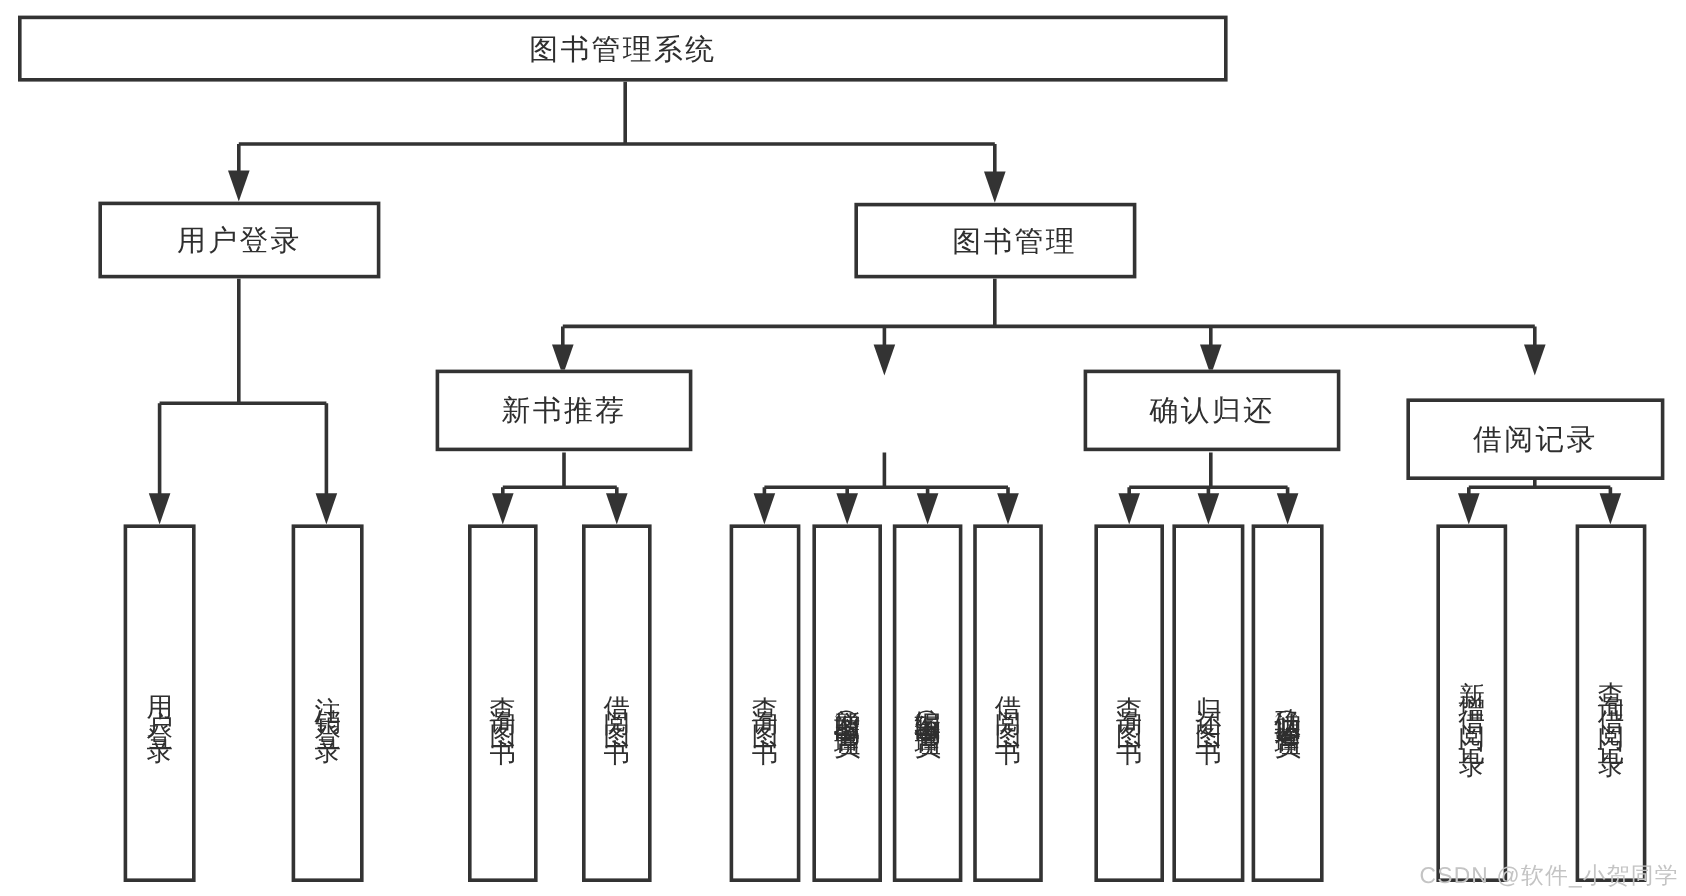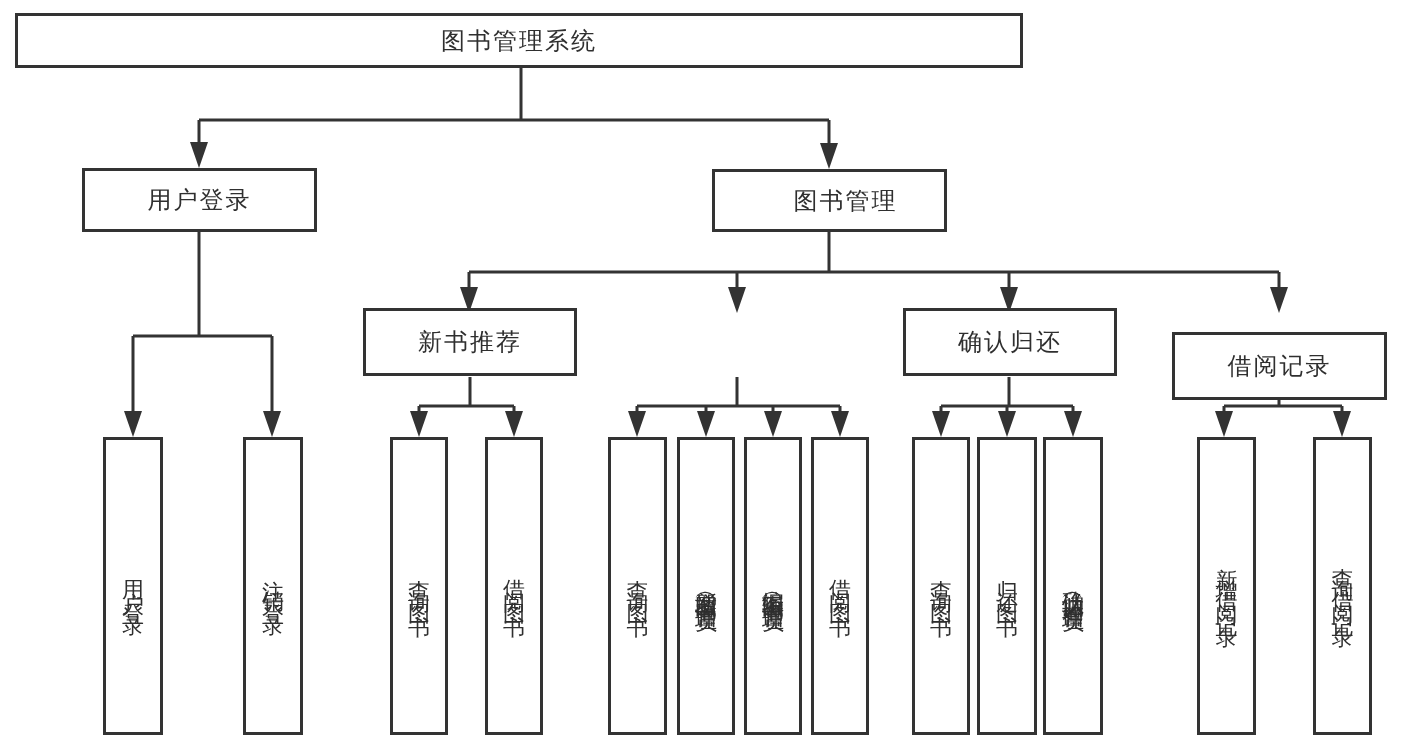--- a/index.html
+++ b/index.html
@@ -169,14 +169,15 @@
     <span>确认归还（管理员）</span>
   </div>
 
   <div class="leaf" style="left:1197px;width:59px;">
     <span>新增借阅记录</span>
   </div>
   <div class="leaf" style="left:1313px;width:59px;">
     <span>查询借阅记录</span>
   </div>
 
+  <div class="watermark">CSDN @软件_小贺同学</div>
 
 </div>
 
 </body></html>

